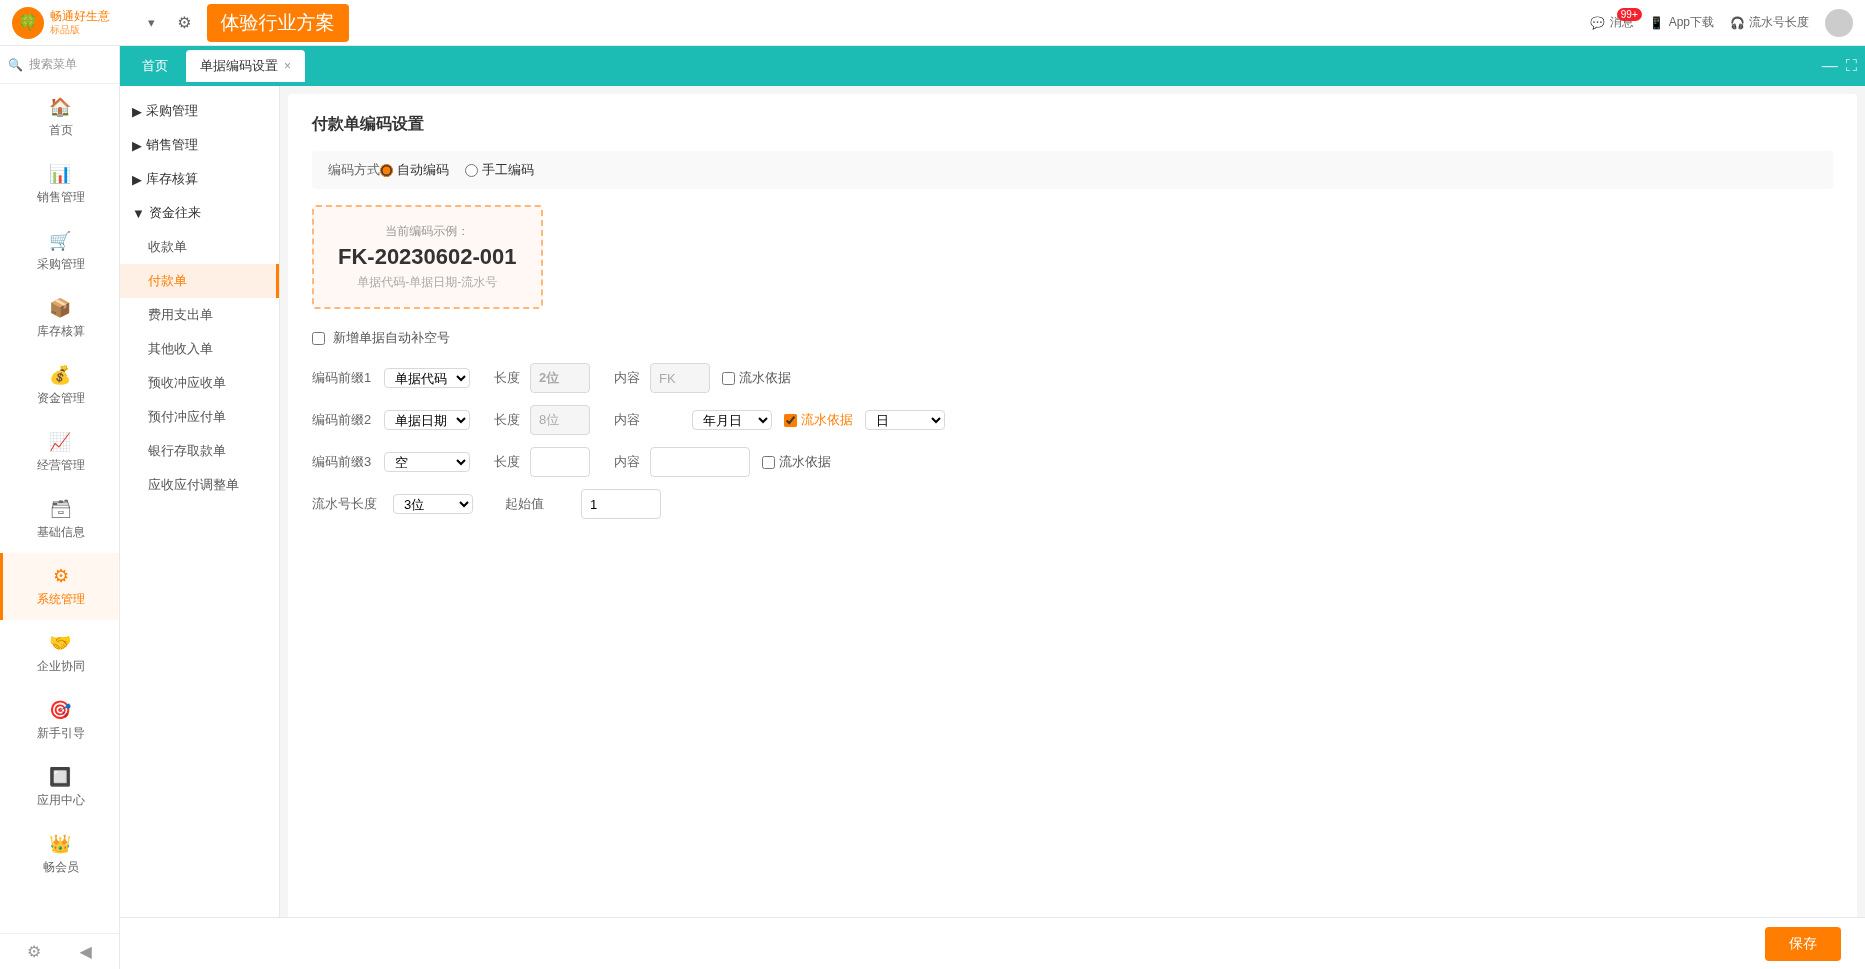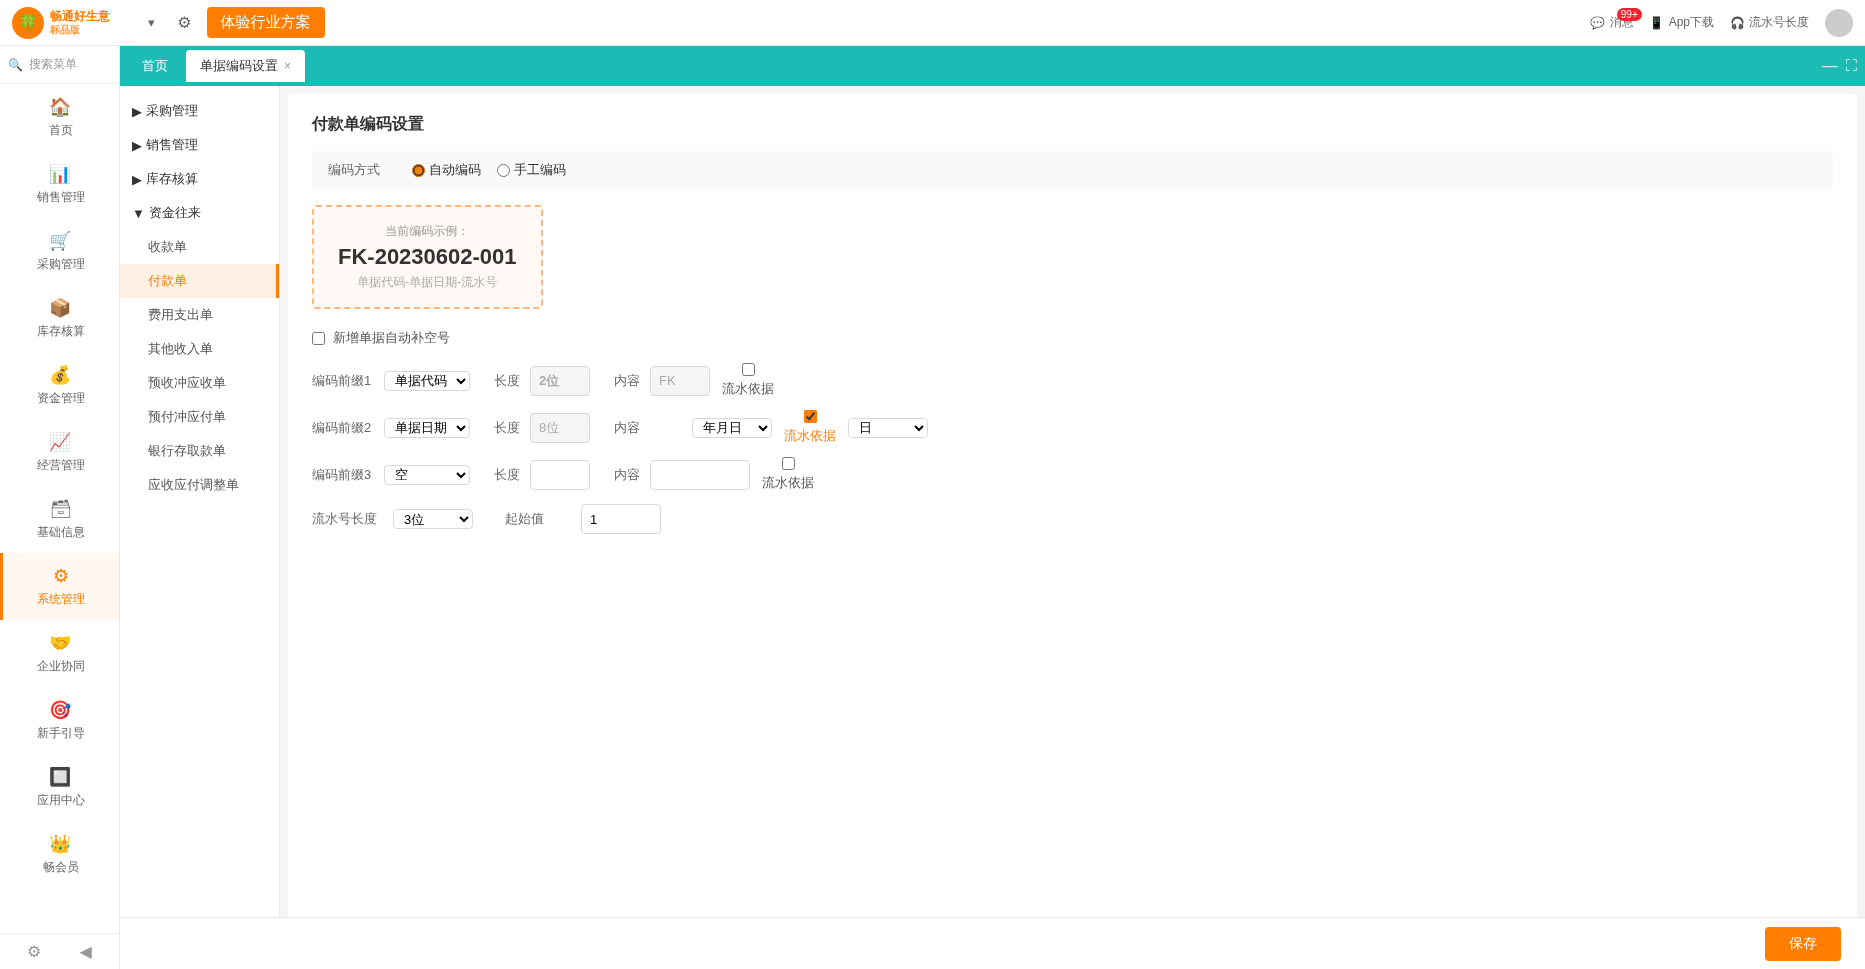--- a/index.html
+++ b/index.html
@@ -14,25 +14,25 @@
       align-items: center;
       padding: 0 12px;
       justify-content: space-between;
       position: fixed;
       top: 0; left: 0; right: 0;
       z-index: 100;
     }
     .topbar-left { display: flex; align-items: center; gap: 8px; }
     .logo-area { display: flex; align-items: center; gap: 6px; width: 120px; }
     .logo-icon { width: 32px; height: 32px; background: #ff7d00; border-radius: 50%; display: flex; align-items: center; justify-content: center; color: #fff; font-size: 16px; }
-    .logo-text { color: #ff7d00; font-size: 12px; font-weight: bold; line-height: 1.2; }
+    .logo-text { color: #ff7d00; font-size: 12px; font-weight: normal; line-height: 1.2; }
     .topbar-nav { display: flex; align-items: center; gap: 8px; }
     .nav-dropdown { display: flex; align-items: center; gap: 4px; cursor: pointer; color: #666; padding: 4px 8px; border-radius: 4px; }
     .gear-btn { width: 28px; height: 28px; display: flex; align-items: center; justify-content: center; cursor: pointer; color: #666; font-size: 16px; }
-    .trial-btn { background: #ff7d00; color: #fff; border: none; padding: 6px 14px; border-radius: 4px; cursor: pointer; font-size: 15px; }
+    .trial-btn { background: #ff7d00; color: #fff; border: none; padding: 6px 14px; border-radius: 4px; cursor: pointer; font-size: 19px; }
     .topbar-right { display: flex; align-items: center; gap: 16px; }
     .topbar-right-item { display: flex; align-items: center; gap: 4px; cursor: pointer; color: #666; font-size: 12px; position: relative; }
     .badge { background: #f5222d; color: #fff; border-radius: 10px; font-size: 10px; padding: 1px 4px; position: absolute; top: -6px; right: -8px; }
     .avatar { width: 28px; height: 28px; background: #ccc; border-radius: 50%; }
 
     
     .sidebar {
       position: fixed;
       top: 46px;
       left: 0;
@@ -161,21 +161,21 @@
       font-size: 16px;
       font-weight: bold;
       color: #333;
       margin-bottom: 16px;
     }
 
     
     .encoding-method {
       display: flex;
       align-items: center;
-      gap: 32px;
+      gap: 0;
       padding: 10px 16px;
       background: #f9f9f9;
       border-radius: 4px;
       margin-bottom: 16px;
     }
     .encoding-method-label { font-size: 13px; color: #666; }
     .radio-group { display: flex; align-items: center; gap: 16px; }
     .radio-item { display: flex; align-items: center; gap: 4px; cursor: pointer; font-size: 13px; }
     .radio-item input[type="radio"] { accent-color: #ff7d00; }
 
@@ -215,21 +215,21 @@
     
     .form-row {
       display: flex;
       align-items: center;
       margin-bottom: 12px;
       gap: 12px;
     }
     .form-label { min-width: 60px; font-size: 13px; color: #666; }
     .form-field-group { display: flex; align-items: center; gap: 8px; }
     .field-label { font-size: 13px; color: #666; min-width: 28px; margin-left: 12px; }
-    .checkbox-item { display: flex; align-items: center; gap: 4px; font-size: 13px; color: #555; flex-direction: column; }
+    .checkbox-item { display: flex; align-items: center; gap: 4px; font-size: 13px; color: #555; }
     .checkbox-item input[type="checkbox"] { accent-color: #ff7d00; }
 
     
     .serial-row {
       display: flex;
       align-items: center;
       gap: 16px;
       margin-bottom: 12px;
     }
 

